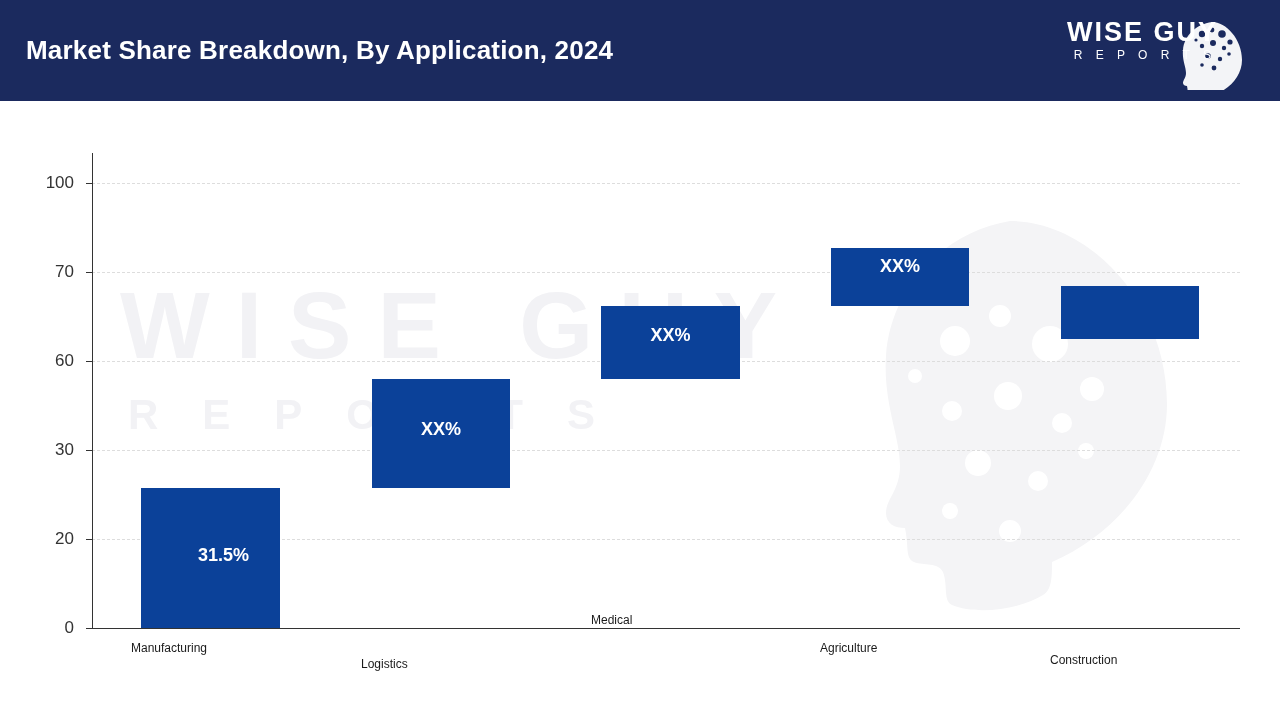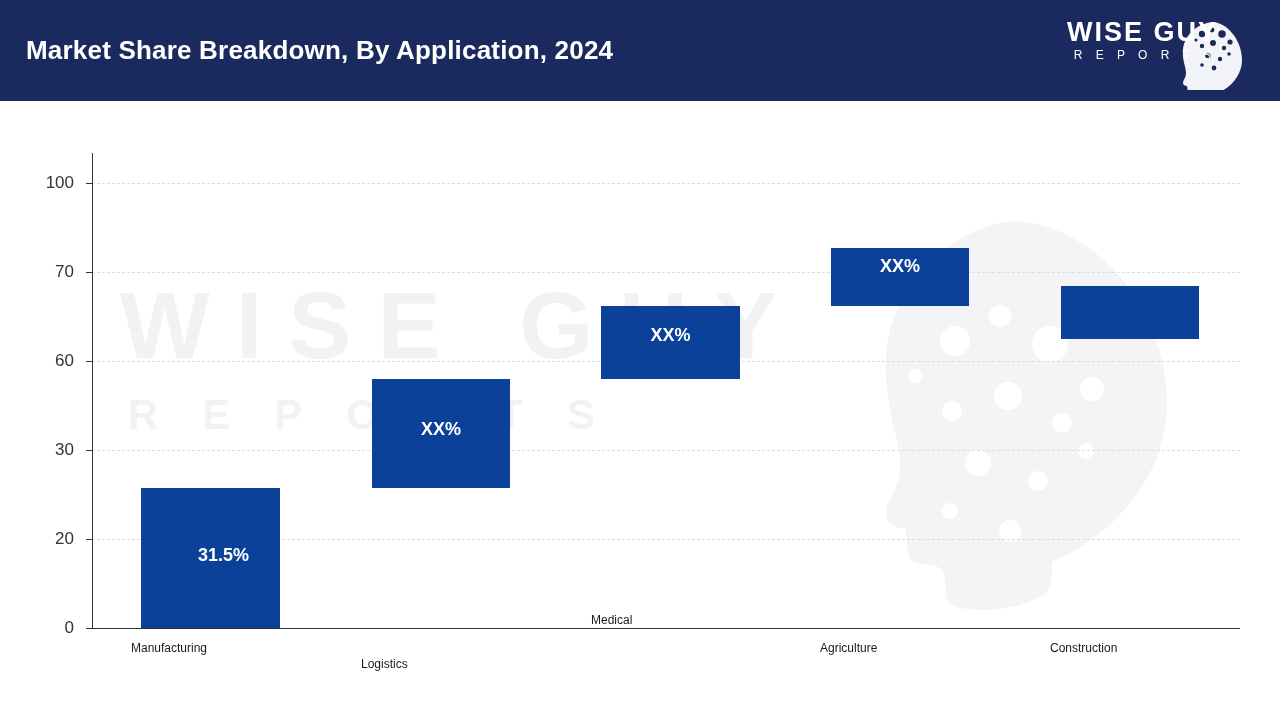--- a/index.html
+++ b/index.html
@@ -242,16 +242,16 @@
     <div class="bar-label" style="left:141px; top:444px; width:165px;">31.5%</div>
     <div class="bar-label" style="left:372px; top:318px; width:138px;">XX%</div>
     <div class="bar-label" style="left:601px; top:224px; width:139px;">XX%</div>
     <div class="bar-label" style="left:831px; top:155px; width:138px;">XX%</div>
     <div class="bar-label" style="left:1061px; top:99px; width:138px;">XX%</div>
 
     <div class="cat-label" style="left:131px; top:540px; width:160px;">Manufacturing</div>
     <div class="cat-label" style="left:361px; top:540px; width:160px;margin-top:16px;">Logistics</div>
     <div class="cat-label" style="left:591px; top:512px; width:160px;">Medical</div>
     <div class="cat-label" style="left:820px; top:540px; width:160px;">Agriculture</div>
-    <div class="cat-label" style="left:1050px; top:540px; width:160px;">Construction</div>
+    <div class="cat-label" style="left:1050px; top:552px; width:160px;">Construction</div>
 
   </div>
 </div>
 
 </body></html>

